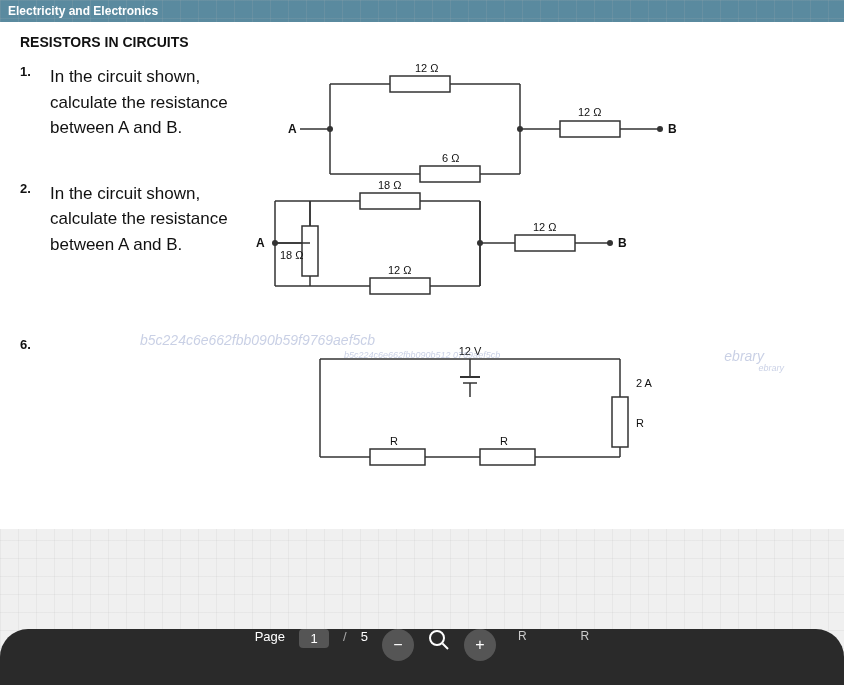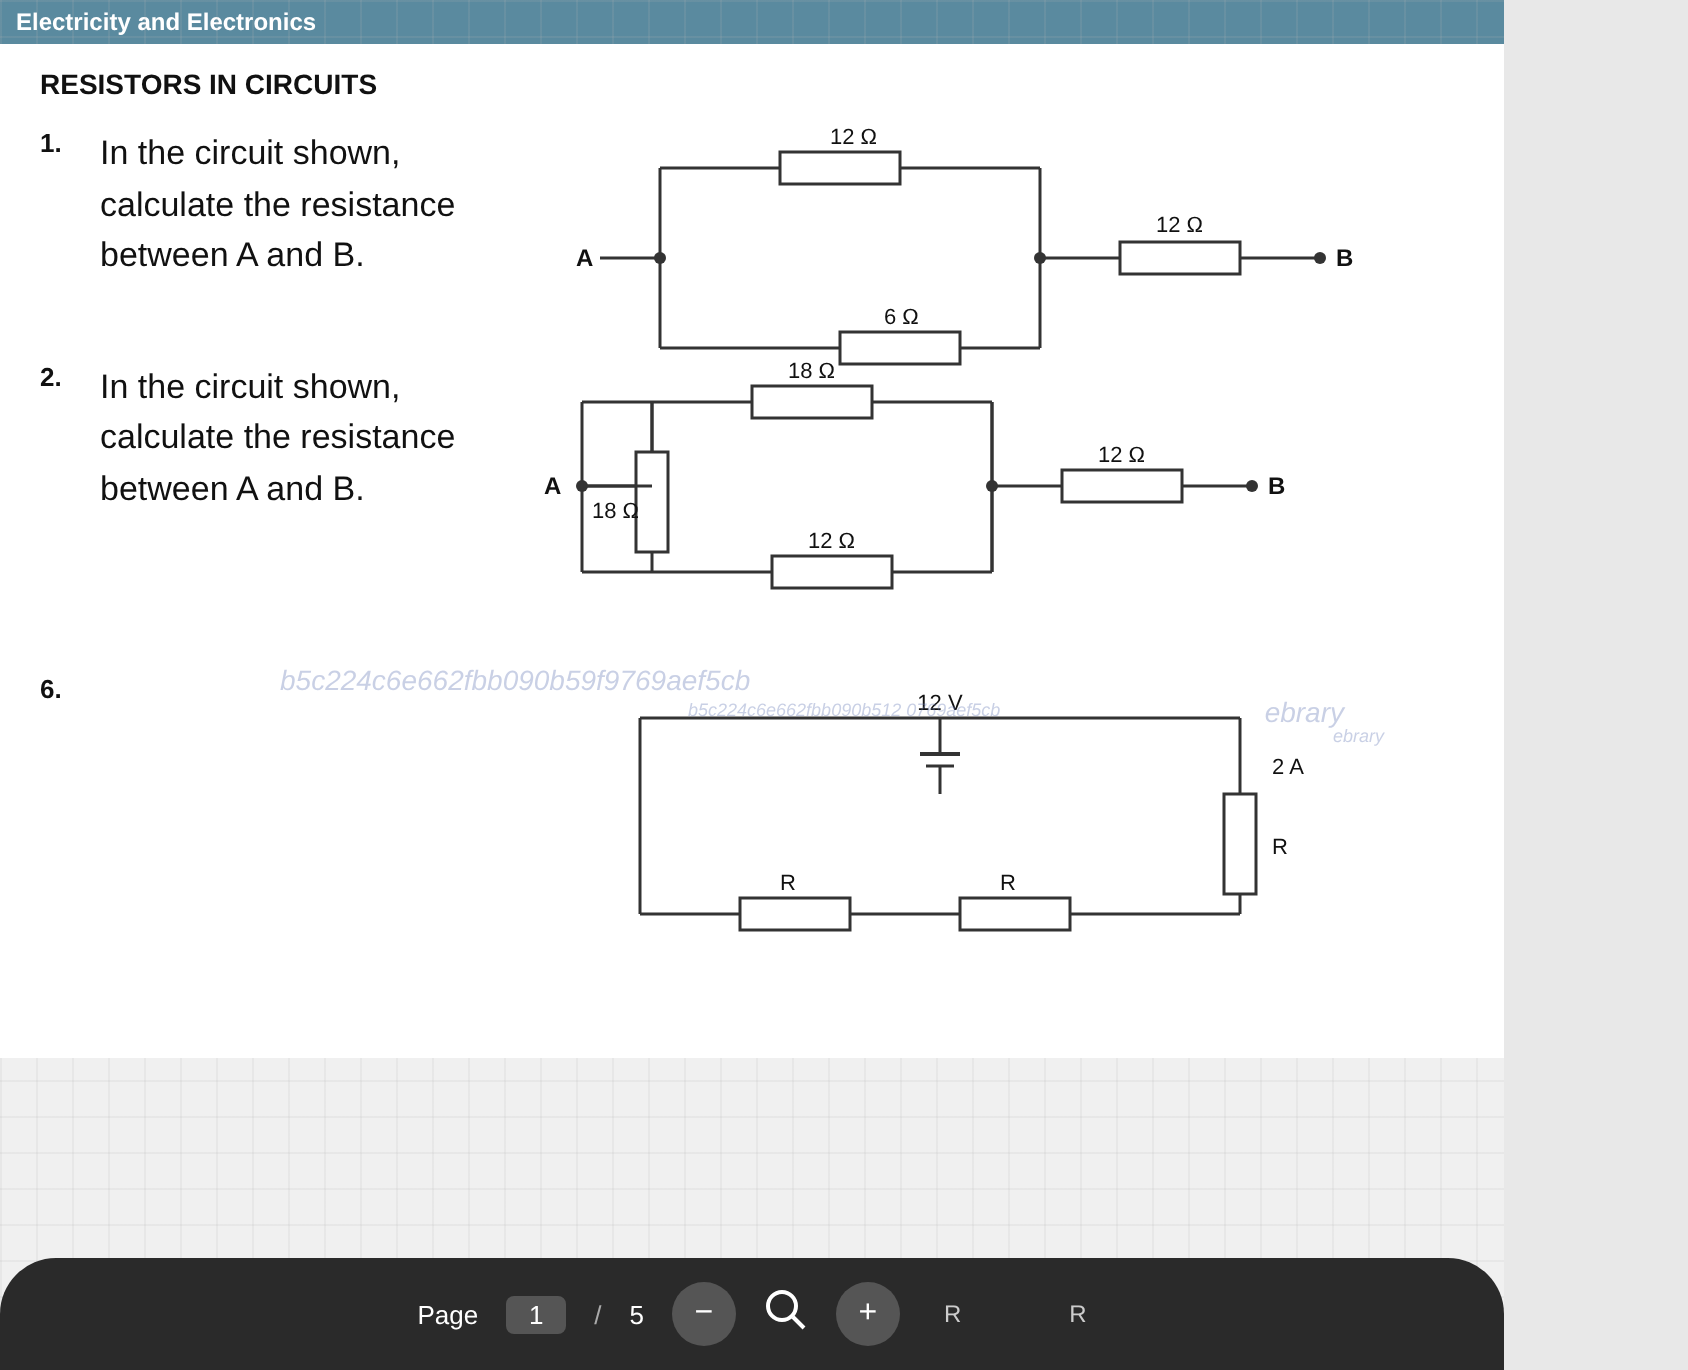--- a/index.html
+++ b/index.html
@@ -6,21 +6,21 @@
     body {
       width: 844px;
       height: 685px;
       background: #e8e8e8;
       font-family: Arial, sans-serif;
       overflow: hidden;
       position: relative;
     }
 
     .page-container {
-      width: 752px;
+      width: 844px;
       height: 685px;
       background: #f0f0f0;
       position: relative;
       overflow: hidden;
     }
 
     
     .bg-texture {
       position: absolute;
       top: 0; left: 0; right: 0; bottom: 0;
@@ -85,21 +85,21 @@
     
     .bottom-toolbar {
       position: absolute;
       bottom: 0;
       left: 0;
       right: 0;
       height: 56px;
       background: #2a2a2a;
       border-radius: 28px 28px 0 0;
       display: flex;
-      align-items: center;
+      align-items: flex-start;
       justify-content: center;
       gap: 14px;
       padding: 0 20px;
     }
 
     .toolbar-page-label {
       color: white;
       font-size: 13px;
     }
 
@@ -231,21 +231,21 @@
 
           <circle cx="260" cy="75" r="3" fill="#333"></circle>
         </svg>
       </div>
     </div>
 
     <div class="question-block" style="margin-bottom: 80px; margin-top: -90px;">
       <span class="question-number">2.</span>
       <div class="question-text">In the circuit shown, calculate the resistance between A and B.</div>
 
-      <div style="position: absolute; left: 216px; top: -10px;">
+      <div style="position: absolute; left: 200px; top: -10px;">
         <svg width="480" height="145" class="circuit-svg">
 
           <line x1="90" y1="30" x2="140" y2="30" stroke="#333" stroke-width="1.5"></line>
           <rect x="140" y="22" width="60" height="16" fill="white" stroke="#333" stroke-width="1.5"></rect>
           <text x="158" y="18" class="resistor-label">18 Ω</text>
           <line x1="200" y1="30" x2="260" y2="30" stroke="#333" stroke-width="1.5"></line>
 
           <line x1="55" y1="72" x2="90" y2="72" stroke="#333" stroke-width="1.5"></line>
           <circle cx="55" cy="72" r="3" fill="#333"></circle>
           <text x="36" y="76" class="node-label">A</text>

